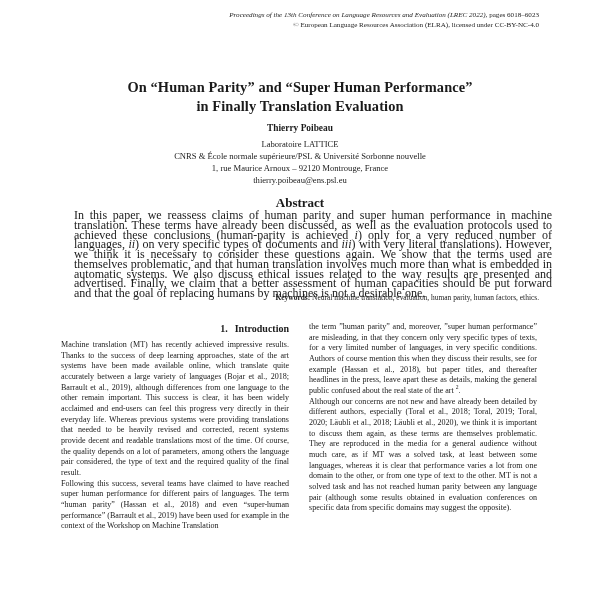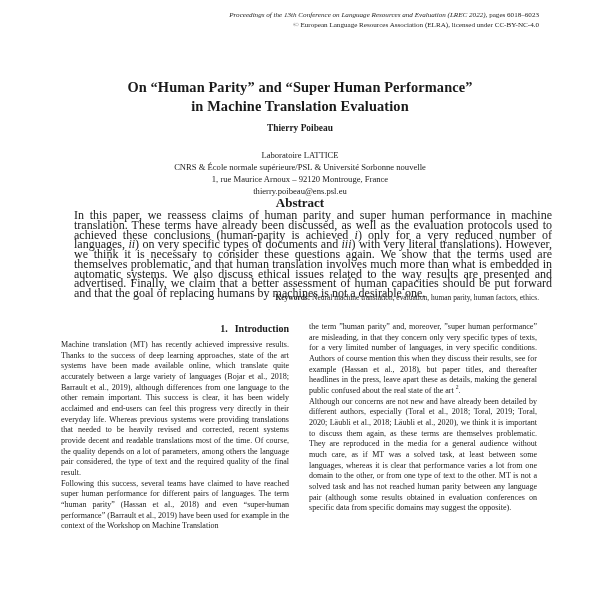--- a/index.html
+++ b/index.html
@@ -65,21 +65,21 @@
     width: 478px;
     text-align: center;
     font-size: 8.6px;
     line-height: 12.1px;
   }
   .authors .name {
     font-weight: bold;
     font-size: 9.4px;
     line-height: 13px;
     display: block;
-    margin-bottom: 14px;
+    margin-bottom: 3px;
   }
   .authors .aff,
   .authors .addr,
   .authors .email {
     display: block;
   }
 
   
   .abstract-head {
     position: absolute;
@@ -164,21 +164,21 @@
 
 <div class="page">
 
   <div class="pub-header">
     <span class="line"><span>Proceedings of the 13th Conference on Language Resources and Evaluation (LREC 2022)</span><span class="plain">, pages 6018–6023</span></span>
     <span class="line plain">© European Language Resources Association (ELRA), licensed under CC-BY-NC-4.0</span>
   </div>
 
   <h1 class="title">
     <span class="line">On “Human Parity” and “Super Human Performance”</span>
-    <span class="line">in Machine Translation Evaluation</span>
+    <span class="line">in Finally Translation Evaluation</span>
   </h1>
 
   <div class="authors">
     <span class="name">Thierry Poibeau</span>
     <span class="aff">Laboratoire LATTICE</span>
     <span class="aff">CNRS &amp; École normale supérieure/PSL &amp; Université Sorbonne nouvelle</span>
     <span class="addr">1, rue Maurice Arnoux – 92120 Montrouge, France</span>
     <span class="email">thierry.poibeau@ens.psl.eu</span>
   </div>
 

